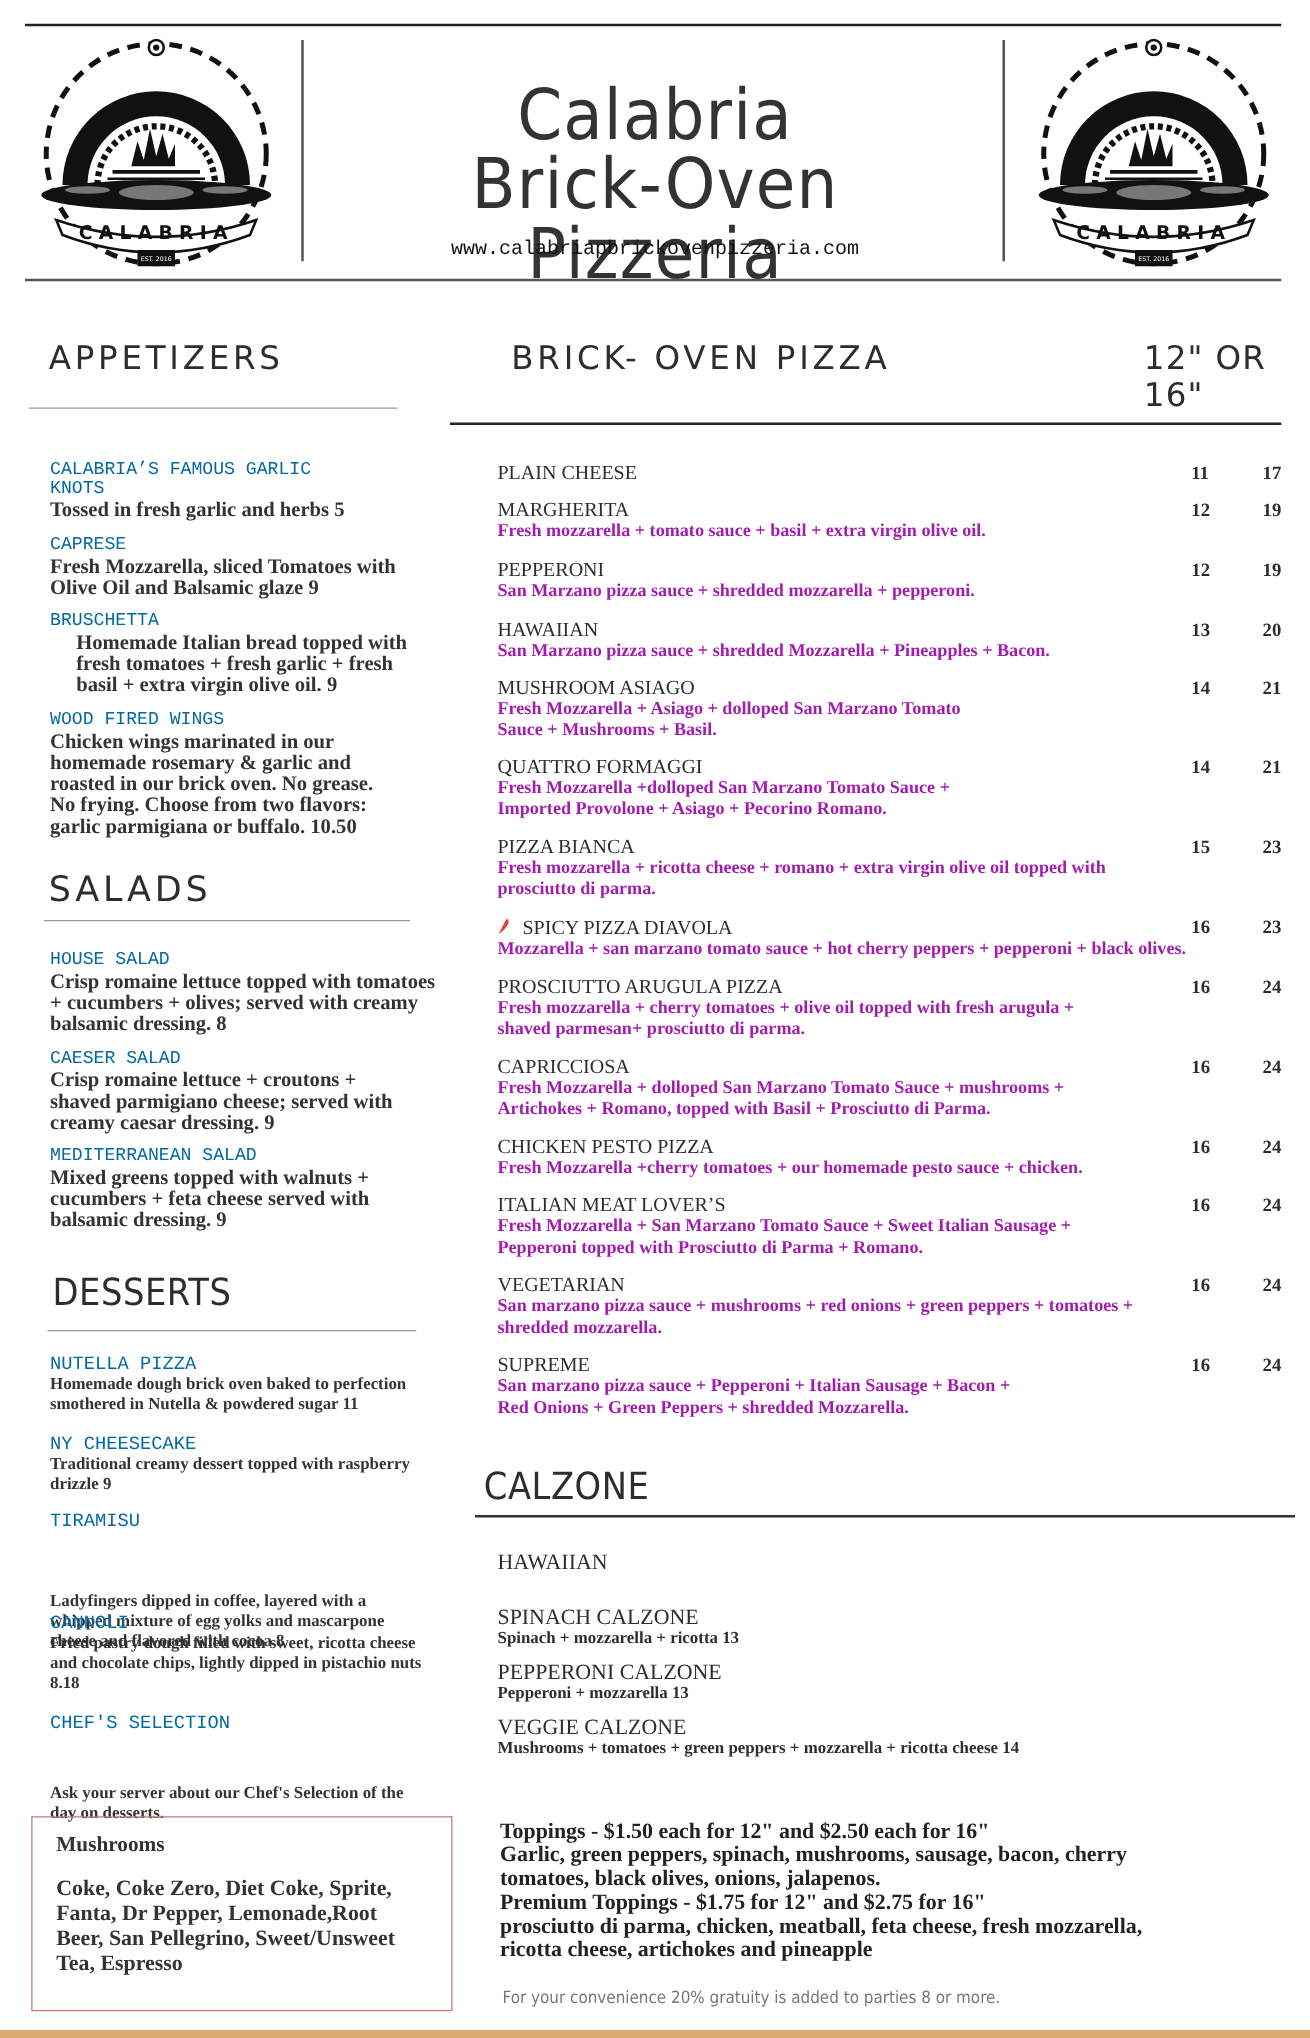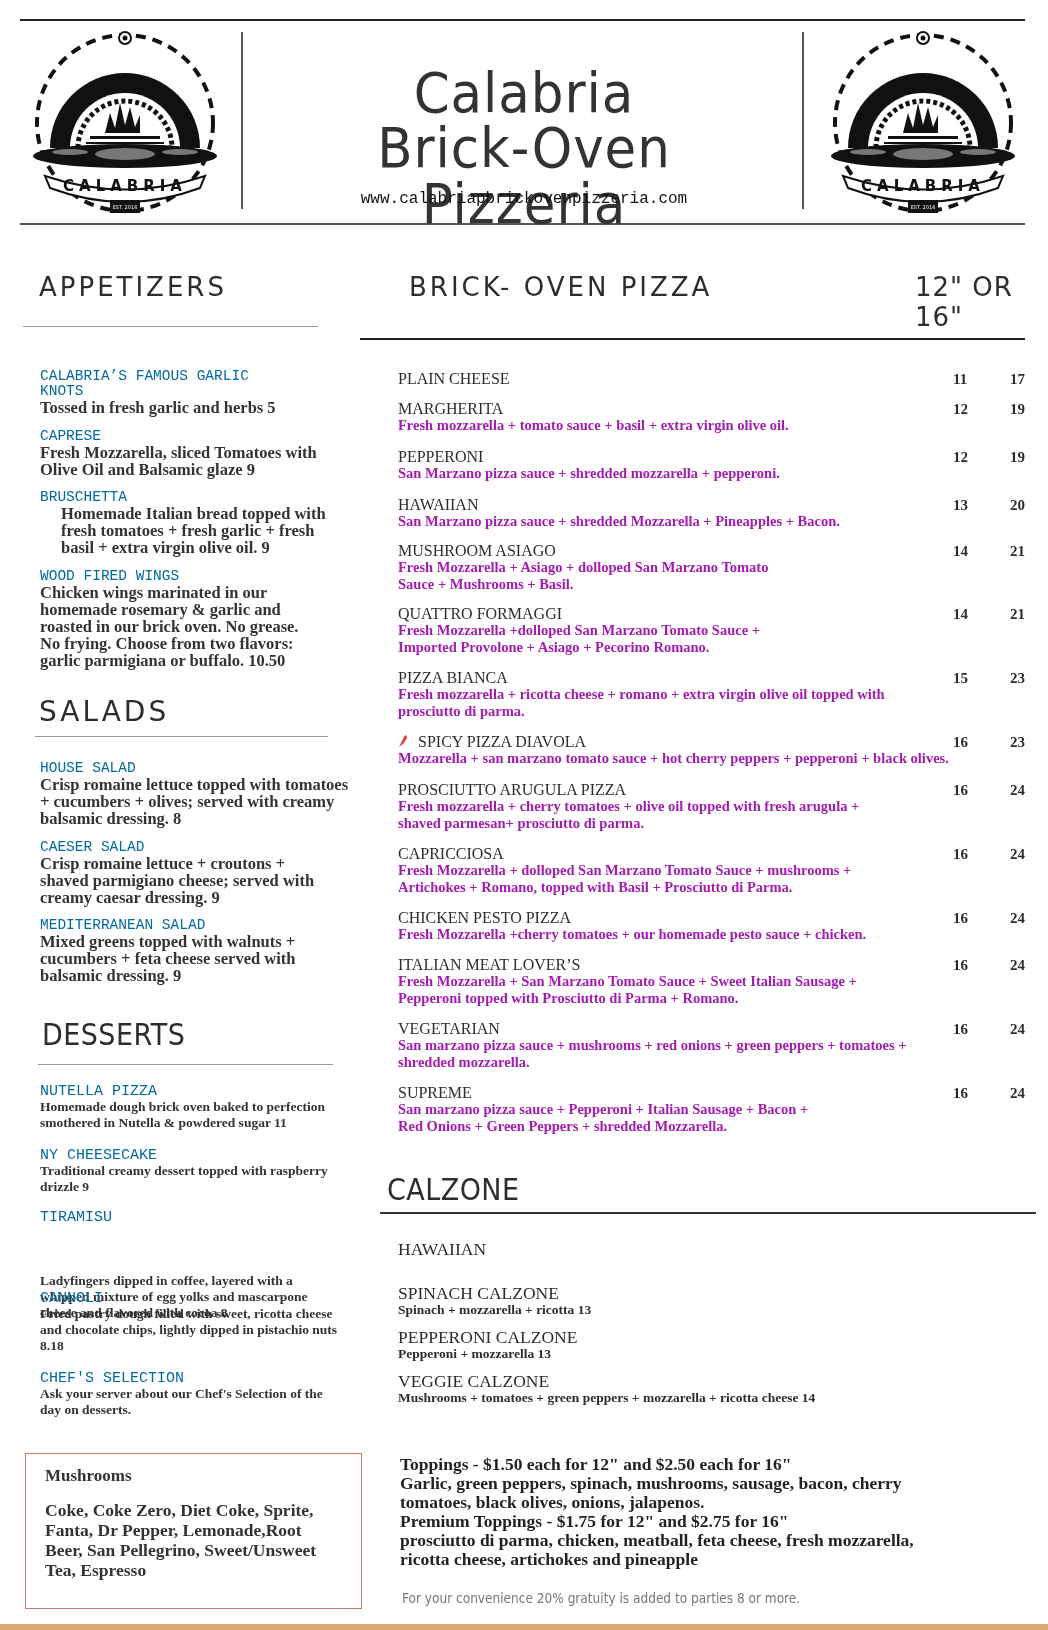--- a/index.html
+++ b/index.html
@@ -164,21 +164,21 @@
 <div class="item small" style="top:1210px;">
   <div class="name">TIRAMISU</div>
   <div class="desc" style="width:300px;margin-top:48px;">Ladyfingers dipped in coffee, layered with a whipped mixture of egg yolks and mascarpone cheese and flavored with cocoa 8</div>
 </div>
 <div class="item small" style="top:1291px;">
   <div class="name">CANNOLI</div>
   <div class="desc">Fried pastry dough filled with sweet, ricotta cheese and chocolate chips, lightly dipped in pistachio nuts 8.18</div>
 </div>
 <div class="item small" style="top:1371px;">
   <div class="name">CHEF'S SELECTION</div>
-  <div class="desc" style="width:300px;">Ask your server about our Chef's Selection of the day on desserts.</div>
+  <div class="desc" style="width:300px;margin-top:40px;">Ask your server about our Chef's Selection of the day on desserts.</div>
 </div>
 
 <div class="bev">
   <div class="bhead">Mushrooms</div>
   <div class="blist">Coke, Coke Zero, Diet Coke, Sprite, Fanta, Dr Pepper, Lemonade,Root Beer, San Pellegrino, Sweet/Unsweet Tea, Espresso</div>
 </div>
 
 <div class="sec-head" style="left:409px;top:272px;">BRICK- OVEN PIZZA</div>
 <div class="sec-head" style="left:915px;top:272px;letter-spacing:1px;">12" OR 16"</div>
 <div class="rule" style="left:360px;top:338px;width:665px;height:1.5px;"></div>

